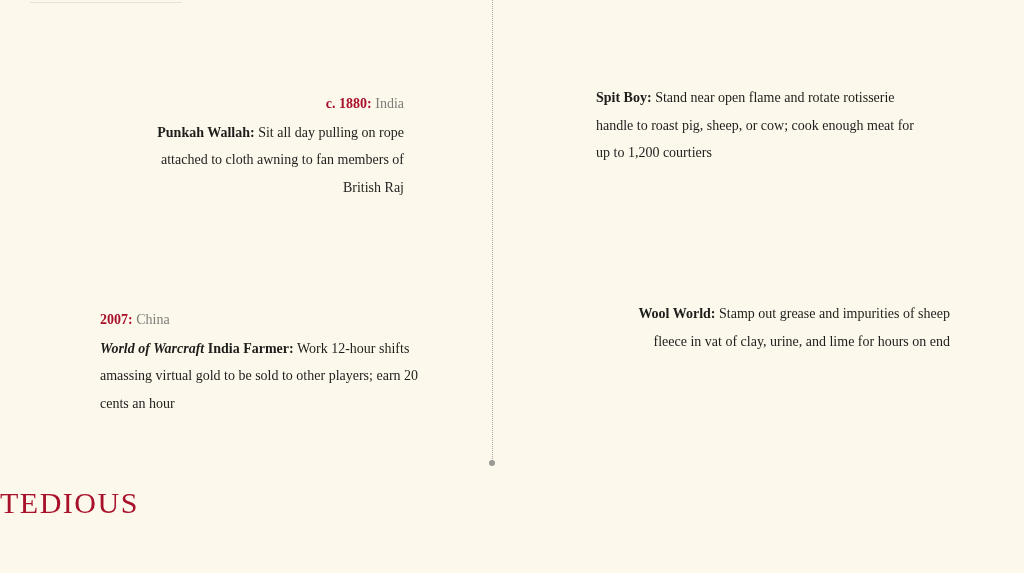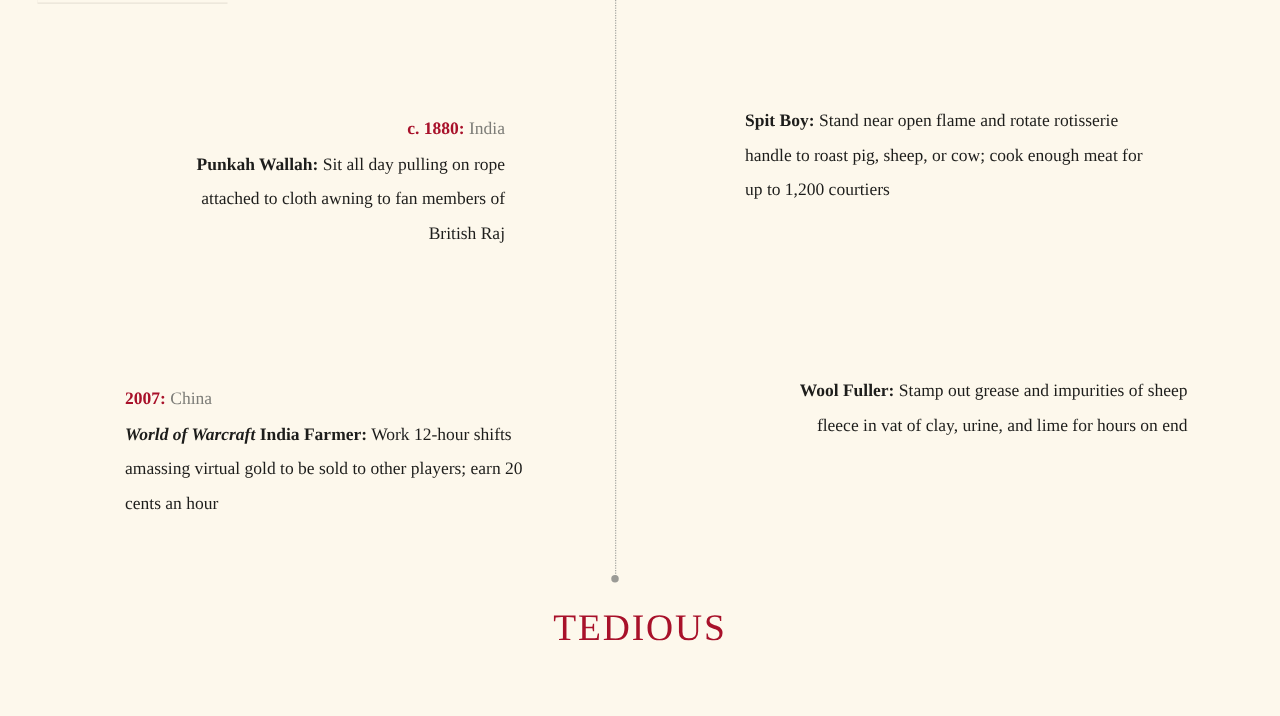--- a/index.html
+++ b/index.html
@@ -55,21 +55,21 @@
     border-radius: 50%;
     background: #9b9b96;
   }
 
   
   .section-title {
     position: absolute;
     left: 0;
     right: 0;
     top: 486px;
-    text-align: center;
+    text-align: left;
     color: #a8112a;
     font-size: 30px;
     letter-spacing: 1.5px;
     font-family: "Liberation Serif", "DejaVu Serif", serif;
   }
 
   
   .entry {
     position: absolute;
     font-size: 14px;
@@ -139,18 +139,18 @@
 
 <div class="entry align-left" id="entry-spit">
   <p class="para">
     <span class="role">Spit Boy:</span>
     <span class="body-text">Stand near open flame and rotate rotisserie handle to roast pig, sheep, or cow; cook enough meat for up to 1,200 courtiers</span>
   </p>
 </div>
 
 <div class="entry align-right" id="entry-wool">
   <p class="para">
-    <span class="role">Wool Fuller:</span>
+    <span class="role">Wool World:</span>
     <span class="body-text">Stamp out grease and impurities of sheep fleece in vat of clay, urine, and lime for hours on end</span>
   </p>
 </div>
 
 <div class="section-title">TEDIOUS</div>
 
 </body></html>

